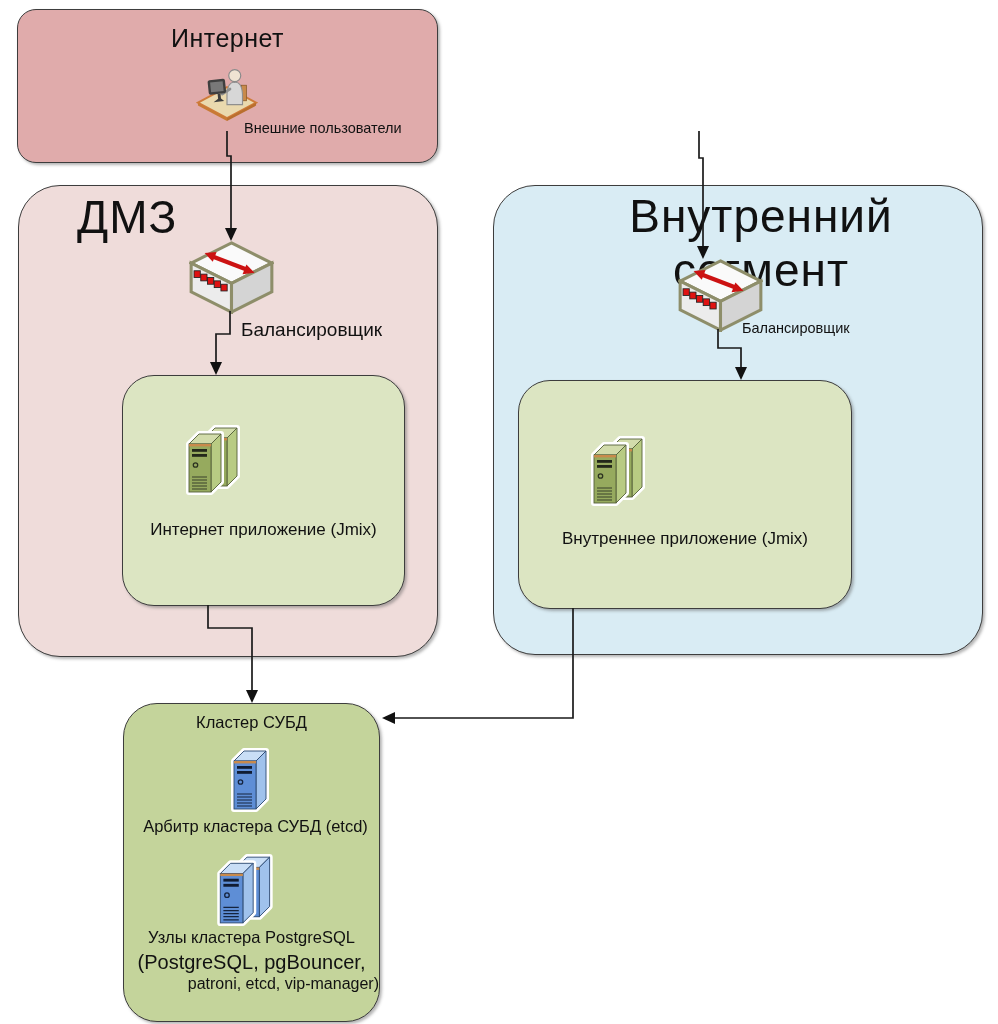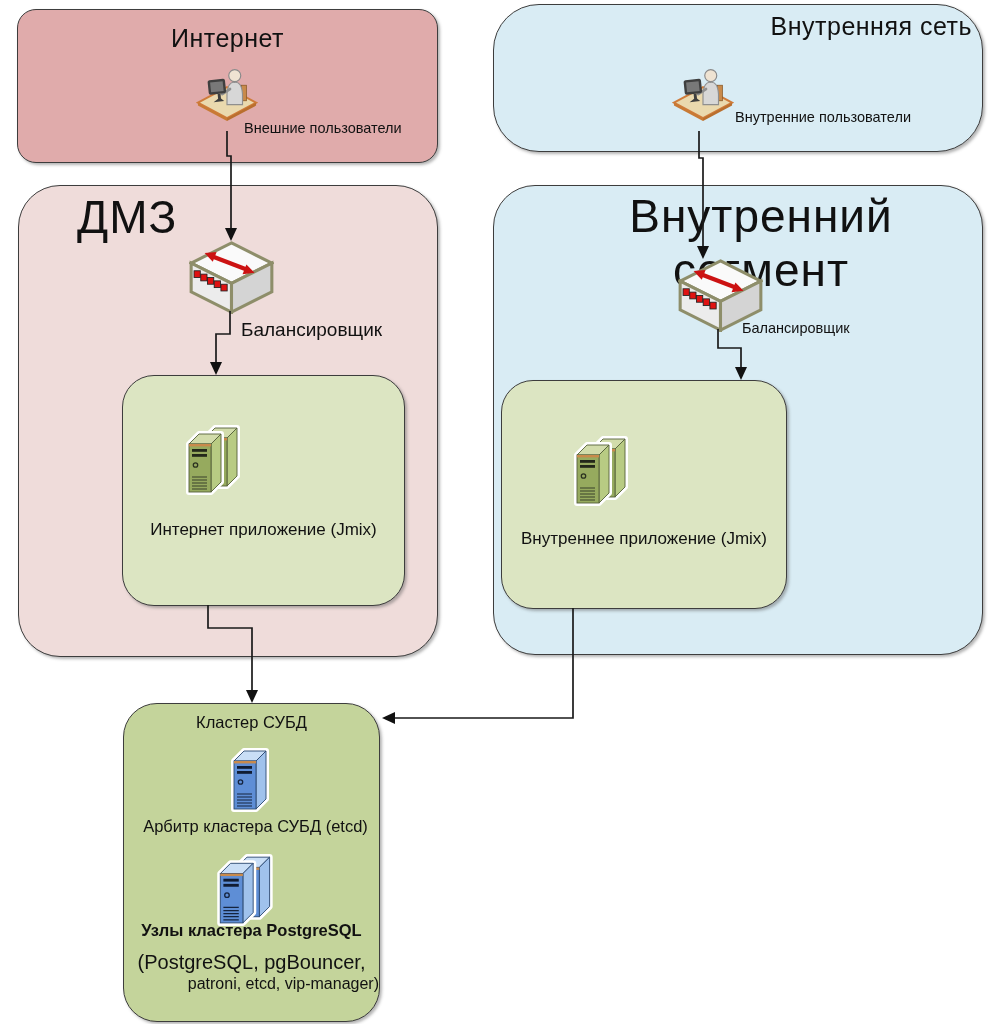--- a/index.html
+++ b/index.html
@@ -16,21 +16,21 @@
   .zone-title.big{font-size:46px;letter-spacing:1px;}
   .lbl{position:absolute;white-space:nowrap;}
 
   
   .internet-zone{left:17px;top:9px;width:421px;height:154px;border-radius:19px;background:var(--internet-zone,#e0abab);}
   .internal-network-zone{left:493px;top:4px;width:490px;height:148px;border-radius:46px;background:var(--internal-network-zone,#d9ecf4);}
   .dmz-zone{left:18px;top:185px;width:420px;height:472px;border-radius:42px;background:var(--dmz-zone,#efdcda);}
   .internal-segment-zone{left:493px;top:185px;width:490px;height:470px;border-radius:42px;background:var(--internal-segment-zone,#d9ecf4);}
   .app-box{border-radius:32px;background:var(--app-box,#dce5c2);}
   .dmz-app{left:103px;top:189px;width:283px;height:231px;}
-  .iseg-app{left:7px;top:194px;width:286px;height:229px;}
+  .iseg-app{left:24px;top:194px;width:334px;height:229px;}
   .db-box{left:123px;top:703px;width:257px;height:319px;border-radius:34px;background:var(--db-box,#c4d49b);}
 
   .icon{position:absolute;line-height:0;}
   .connectors{position:absolute;left:0;top:0;width:998px;height:1024px;pointer-events:none;}
   .defs-holder{position:absolute;width:0;height:0;overflow:hidden;}
 </style>
 </head>
 <body>
 
 <div class="canvas">
@@ -101,29 +101,20 @@
   <div class="zone internet-zone">
     <div class="zone-title" style="top:14px;">Интернет</div>
     <div class="icon" style="left:178px;top:53px;">
       <svg width="62" height="60" viewBox="0 0 64 60">
           <use href="#user-pc"></use>
         </svg>
     </div>
     <div class="lbl" style="left:226px;top:110px;font-size:14.5px;">Внешние пользователи</div>
   </div>
 
-  <div class="zone internal-network-zone">
-    <div class="zone-title" style="top:7px;text-align:right;padding-right:10px;">Внутренняя сеть</div>
-    <div class="icon" style="left:178px;top:58px;">
-      <svg width="62" height="60" viewBox="0 0 64 60">
-          <use href="#user-pc"></use>
-        </svg>
-    </div>
-    <div class="lbl" style="left:241px;top:104px;font-size:14.5px;">Внутренние пользователи</div>
-  </div>
 
   <div class="zone dmz-zone">
     <div class="zone-title big" style="top:4px;left:58px;right:auto;text-align:left;">ДМЗ</div>
     <div class="icon" style="left:170px;top:55px;">
       <svg width="85" height="73" viewBox="0 0 88 76">
           <use href="#lb"></use>
         </svg>
     </div>
     <div class="lbl" style="left:222px;top:133px;font-size:19px;">Балансировщик</div>
 
@@ -165,21 +156,21 @@
           <use href="#tower-blue"></use>
         </svg>
     </div>
     <div class="lbl" style="left:0;right:0;top:113px;text-align:center;font-size:16.5px;margin-left:8px;">Арбитр кластера СУБД (etcd)</div>
     <div class="icon" style="left:90px;top:147px;">
       <svg width="66" height="76" viewBox="0 0 64 74">
         <use href="#tower-blue" x="16" y="0"></use>
         <use href="#tower-blue" x="0" y="6"></use>
       </svg>
     </div>
-    <div class="lbl" style="left:0;right:0;top:215px;text-align:center;font-size:16.5px;line-height:22px;font-weight:bold;">Узлы кластера PostgreSQL</div>
+    <div class="lbl" style="left:0;right:0;top:222px;text-align:center;font-size:16.5px;line-height:22px;">Узлы кластера PostgreSQL</div>
     <div class="lbl" style="left:0;right:0;top:247px;text-align:center;font-size:20px;line-height:22px;">(PostgreSQL, pgBouncer,</div>
     <div class="lbl" style="left:0;right:0;top:269px;text-align:right;font-size:16px;line-height:22px;">patroni, etcd, vip-manager)</div>
   </div>
 
   <svg class="connectors" fill="none" stroke="var(--connector,#1a1a1a)" stroke-width="1.7">
     <path d="M227,131 L227,156 L231,156 L231,229" marker-end="url(#arr)"></path>
     <path d="M230,311 L230,334 L216,334 L216,363" marker-end="url(#arr)"></path>
     <path d="M208,605 L208,628 L252,628 L252,691" marker-end="url(#arr)"></path>
     <path d="M699,131 L699,158 L703,158 L703,247" marker-end="url(#arr)"></path>
     <path d="M718,329 L718,348 L741,348 L741,368" marker-end="url(#arr)"></path>

